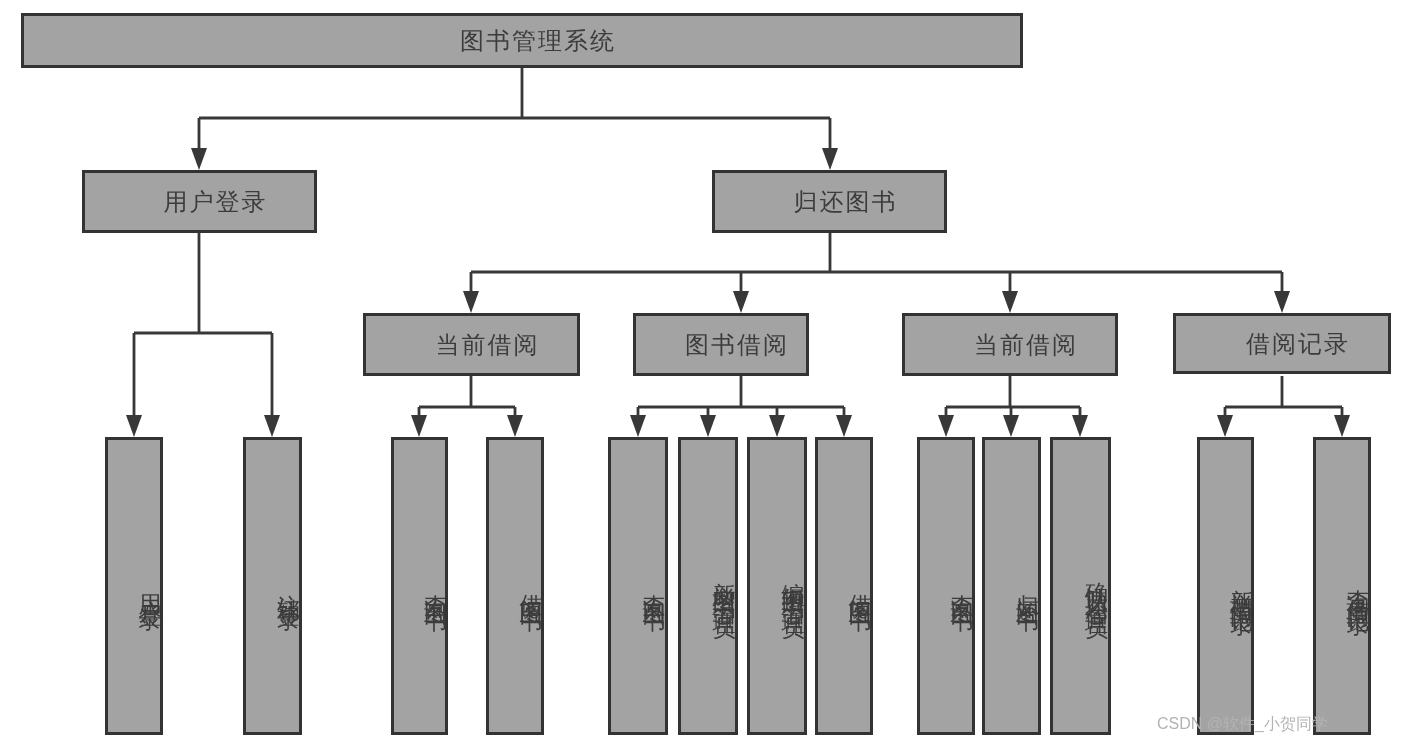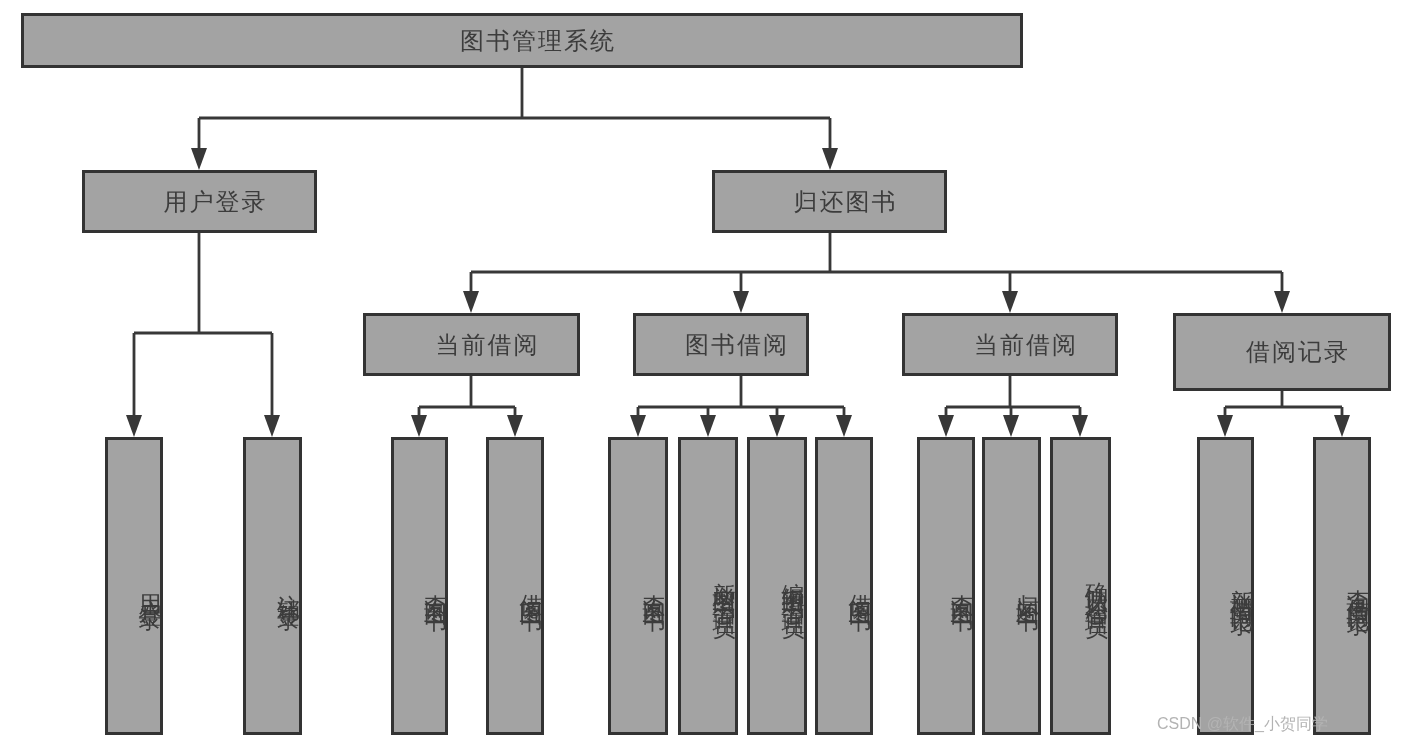--- a/index.html
+++ b/index.html
@@ -105,21 +105,21 @@
   </svg>
 
   <div class="hbox" style="left:21px; top:13px; width:1002px; height:55px;">图书管理系统</div>
 
   <div class="hbox" style="left:82px; top:170px; width:235px; height:63px;">用户登录</div>
   <div class="hbox" style="left:712px; top:170px; width:235px; height:63px;">归还图书</div>
 
   <div class="hbox" style="left:363px; top:313px; width:217px; height:63px;">当前借阅</div>
   <div class="hbox" style="left:633px; top:313px; width:176px; height:63px;">图书借阅</div>
   <div class="hbox" style="left:902px; top:313px; width:216px; height:63px;">当前借阅</div>
-  <div class="hbox" style="left:1173px; top:313px; width:218px; height:78px;">借阅记录</div>
+  <div class="hbox" style="left:1173px; top:313px; width:218px; height:61px;">借阅记录</div>
 
   <div class="vbox" style="left:105px; top:437px; width:58px; height:298px;">用户登录</div>
   <div class="vbox" style="left:243px; top:437px; width:59px; height:298px;">注销登录</div>
 
   <div class="vbox" style="left:391px; top:437px; width:57px; height:298px;">查询图书</div>
   <div class="vbox" style="left:486px; top:437px; width:58px; height:298px;">借阅图书</div>
 
   <div class="vbox" style="left:608px; top:437px; width:60px; height:298px;">查询图书</div>
   <div class="vbox" style="left:678px; top:437px; width:60px; height:298px;">新增图书（管理员）</div>
   <div class="vbox" style="left:747px; top:437px; width:60px; height:298px;">编辑图书（管理员）</div>

